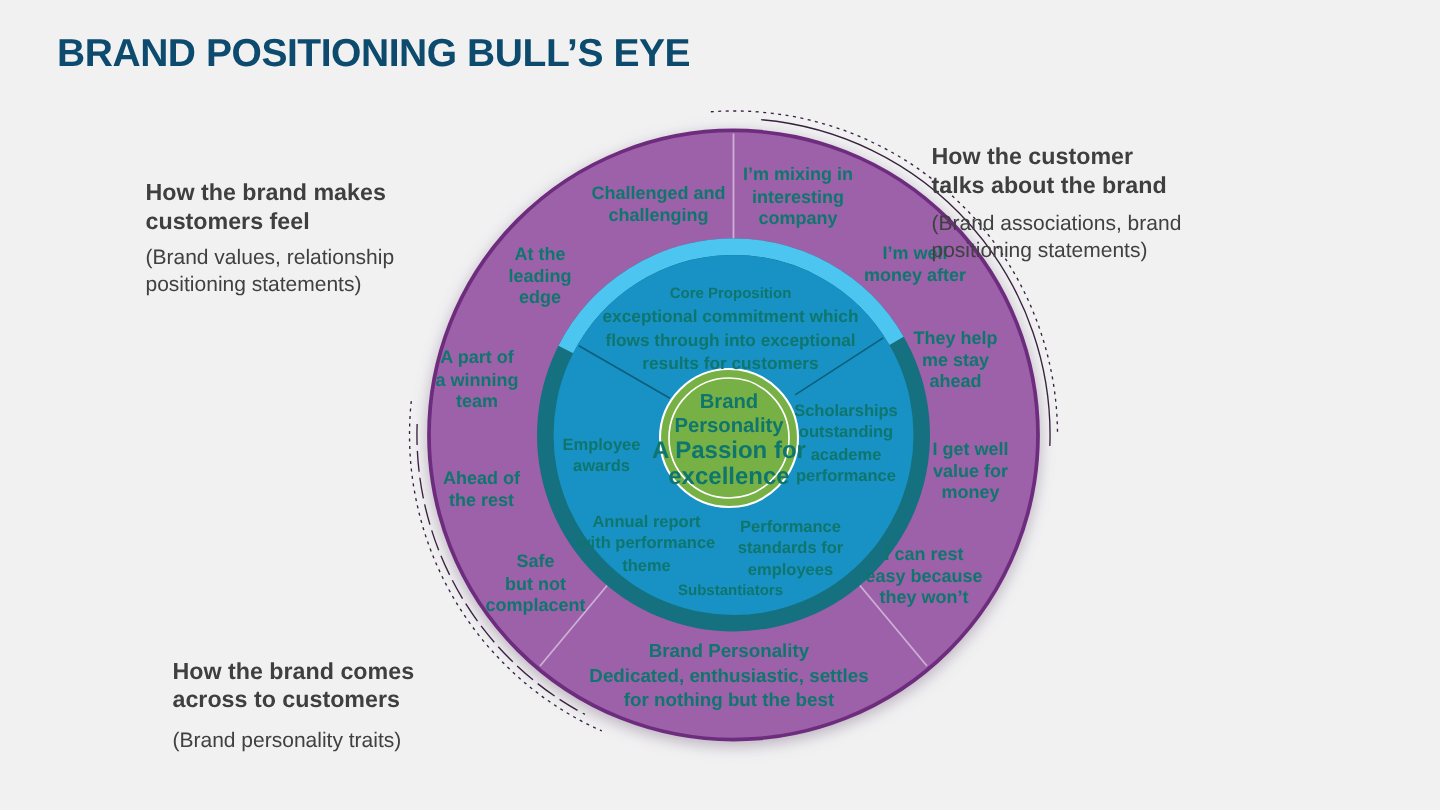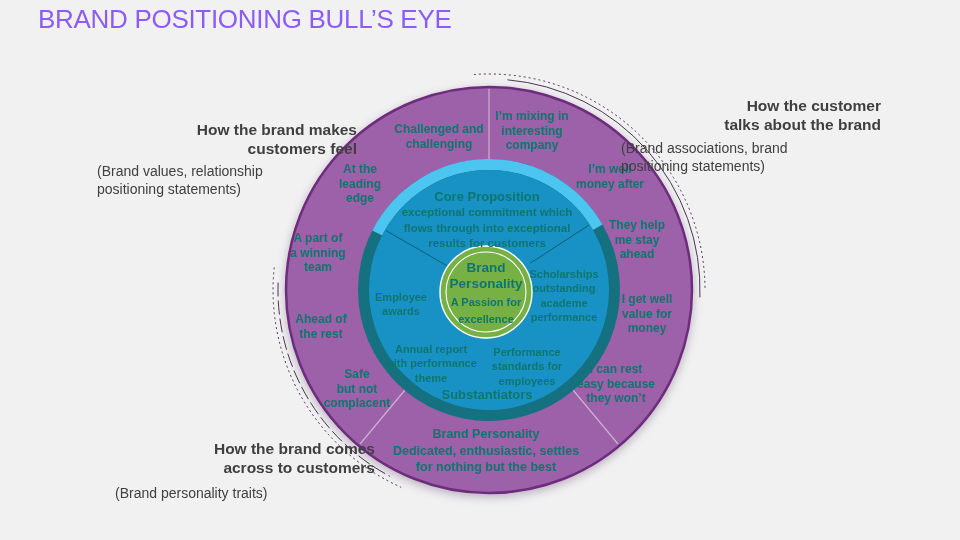--- a/index.html
+++ b/index.html
@@ -3,40 +3,40 @@
 <meta charset="utf-8">
 <style>
   html,body{margin:0;padding:0;}
   body{
     width:960px;height:540px;
     background:#F1F1F2;
     font-family:"Liberation Sans",sans-serif;
     position:relative;overflow:hidden;
   }
   .slide-title{
-    position:absolute;left:38px;top:4px;
-    font-size:26px;font-weight:400;color:#8b5cf6;letter-spacing:-0.3px;
+    position:absolute;left:38px;top:20px;
+    font-size:26px;font-weight:700;color:#0c4a6e;letter-spacing:-0.3px;
     white-space:pre;
   }
   .diagram-svg{position:absolute;left:0;top:0;}
   .outer-disc{filter:drop-shadow(0 3px 5px rgba(60,30,70,0.30));}
   .lbl{
     position:absolute;transform:translate(-50%,-50%);
     width:190px;text-align:center;white-space:pre-line;
     color:#0f766e;font-weight:700;font-size:12px;line-height:14.5px;
   }
-  .lbl.hd{font-size:13px;line-height:15px;}
+  .lbl.hd{font-size:10px;line-height:15px;}
   .lbl.core-body{font-size:11.5px;line-height:15.5px;width:210px;}
   .lbl.item{font-size:11px;line-height:14.3px;}
   .lbl.ctr-hd{font-size:13.5px;line-height:16px;text-align:center;}
-  .lbl.ctr-body{font-size:11px;line-height:16.5px;}
+  .lbl.ctr-body{font-size:16px;line-height:16.5px;}
   .lbl.bot{font-size:12.5px;line-height:15.5px;width:240px;}
   .ann-h{
     position:absolute;transform:translate(-50%,-50%);
-    width:260px;text-align:right;white-space:pre-line;
+    width:260px;text-align:left;white-space:pre-line;
     color:#3F3F3F;font-weight:700;font-size:15.5px;line-height:18.5px;
   }
   .ann-s{
     position:absolute;transform:translate(-50%,-50%);
     width:260px;text-align:left;white-space:pre-line;
     color:#404040;font-weight:400;font-size:14px;line-height:18px;
   }
 </style>
 </head>
 <body>

